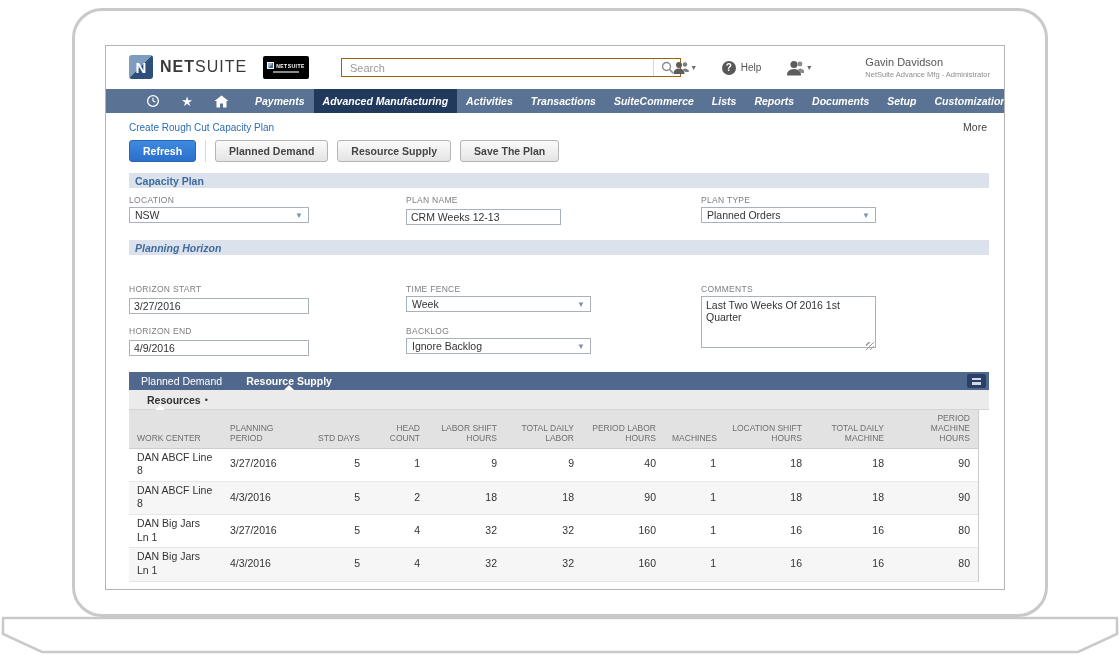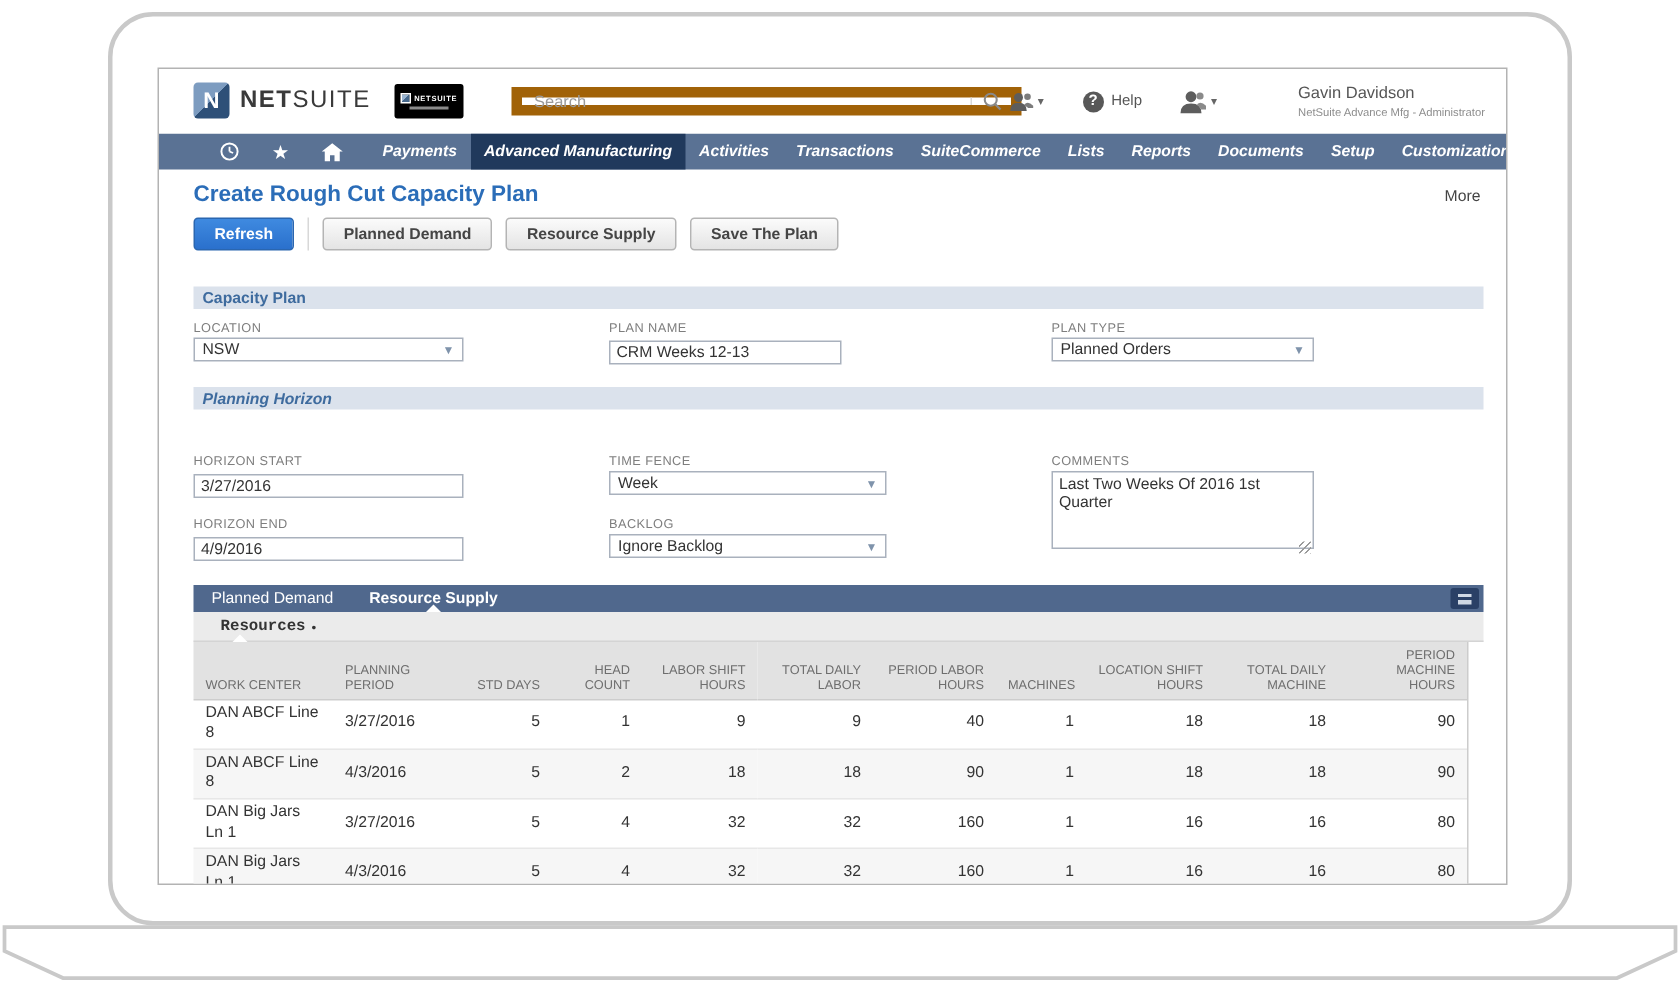--- a/index.html
+++ b/index.html
@@ -24,21 +24,21 @@
   .logo-word { font-size:16px; letter-spacing:1px; color:#3a3a3a; }
   .logo-word .b { font-weight:bold; }
   .badge { position:absolute; left:157px; top:10px; width:46px; height:23px; background:#000;
     border-radius:2px; display:flex; flex-direction:column; align-items:center; justify-content:center; gap:2px; }
   .badge-top { display:flex; align-items:center; gap:2px; }
   .badge-mark { width:7px; height:7px; background:linear-gradient(135deg,#9ab4d0 0 50%,#46688c 50% 100%);
     border:0.5px solid #fff; }
   .badge-text { color:#fff; font-size:5px; font-weight:bold; letter-spacing:0.5px; }
   .badge-sub { width:26px; height:2px; background:#8a8a8a; }
   .search-wrap { position:absolute; left:235px; top:12px; width:340px; height:19px;
-    border:7px solid #a16207; display:flex; align-items:center; background:#fff; }
+    border:1px solid #a16207; display:flex; align-items:center; background:#fff; }
   .search-wrap input { flex:1; border:none; outline:none; font-size:11px; color:#444;
     padding:0 8px; font-family:"Liberation Sans",sans-serif; background:transparent; }
   .search-wrap input::placeholder { color:#9a9a9a; }
   .search-div { width:1px; height:100%; background:#d9d9d9; }
   .search-ico { width:26px; display:flex; align-items:center; justify-content:center; }
   .hdr-right { position:absolute; right:0; top:0; height:43px; display:flex; align-items:center; }
   .roles { display:flex; align-items:center; margin-right:26px; }
   .caret { font-size:8px; color:#666; margin-left:2px; }
   .help { display:flex; align-items:center; gap:5px; margin-right:24px; }
   .help-circ { width:14px; height:14px; border-radius:50%; background:#585858; color:#fff;
@@ -55,30 +55,30 @@
   .nav-icon { width:34px; height:24px; display:flex; align-items:center; justify-content:center; cursor:pointer; }
   .star-glyph { color:#fff; font-size:13px; line-height:1; }
   .nav-items { display:flex; align-items:stretch; height:24px; margin-left:8px;font-style:italic; }
   .nav-item { display:flex; align-items:center; padding:0 9px; font-size:10.5px; font-weight:bold;
     white-space:nowrap; cursor:pointer; }
   .nav-item.active { background:#20395c; }
 
   
   .main { padding:0 17px 0 23px; }
   .title-row { margin-top:8px; display:flex; align-items:baseline; }
-  .page-title { font-size:15px; font-weight:bold; color:#2b6db8; }
+  .page-title { font-size:10px; font-weight:normal; color:#2b6db8; }
   .more-link { margin-left:auto; font-size:10.5px; color:#444; cursor:pointer; }
 
   .btn-row { margin-top:7px; display:flex; align-items:center; gap:9px; }
   .btn { font-size:10.5px; font-weight:bold; padding:4px 13px; border-radius:3px; cursor:pointer;
     border:1px solid #b4b4b4; background:linear-gradient(#fbfbfb,#e4e4e4); color:#454545; }
   .btn.primary { background:linear-gradient(#3f8ae0,#2a70cc); border-color:#2a66b0; color:#fff; }
   .btn-div { width:1px; height:22px; background:#d8d8d8; }
 
-  .section-bar { margin-top:24px; width:860px; height:15px; background:#dbe2ec;
+  .section-bar { margin-top:11px; width:860px; height:15px; background:#dbe2ec;
     display:flex; align-items:center; padding-left:6px; }
   .section-title { font-size:10.5px; font-weight:bold; color:#3e6b9e; }
 
   .fields { position:relative; width:860px; }
   .fields.cap { height:46px; }
   .fields.hor { height:82px;margin-top:22px; }
   .fgroup { position:absolute; }
   .flabel { font-size:8.5px; color:#7e7e7e; letter-spacing:0.3px; margin:7px 0 2px; }
   .tinput { height:16px; border:1px solid #a9b1bd; background:#fff; font-size:10.5px; color:#333;
     padding:0 4px; width:100%; font-family:"Liberation Sans",sans-serif; }
@@ -104,21 +104,21 @@
   .list-ico { position:absolute; right:3px; top:2px; width:19px; height:14px; background:#2a4066;
     border-radius:2px; display:flex; flex-direction:column; align-items:center; justify-content:center;
     gap:2px; cursor:pointer; }
   .list-ico span { display:block; width:9px; height:2.5px; background:#cfd8e4; }
 
   
   .resbar { width:860px; height:20px; background:#ebebeb; border-bottom:1px solid #d4d4d4;
     display:flex; align-items:center; padding-left:18px; position:relative; }
   .resbar::after { content:""; position:absolute; left:26px; bottom:-1px;
     border-left:5px solid transparent; border-right:5px solid transparent; border-bottom:5px solid #fff; }
-  .res-label { font-size:10.5px; font-weight:bold; color:#333; cursor:pointer;font-family:Liberation Mono, monospace; }
+  .res-label { font-size:10.5px; font-weight:bold; color:#333; cursor:pointer; }
   .res-marker { font-size:9px; color:#333; margin-left:4px; }
 
   
   .tbl-wrap { display:flex; width:860px; align-items:stretch; }
   table { border-collapse:collapse; width:849px; table-layout:fixed; }
   thead th { background:#e2e2e2; font-size:8.5px; font-weight:normal; color:#6e6e6e;
     text-align:right; vertical-align:bottom; padding:3px 8px 4px; line-height:1.2;
     border-bottom:1px solid #cdcdcd; }
   thead th.l { text-align:left; }
   tbody td { font-size:10.5px; color:#333; padding:2px 8px 3px; text-align:right;

